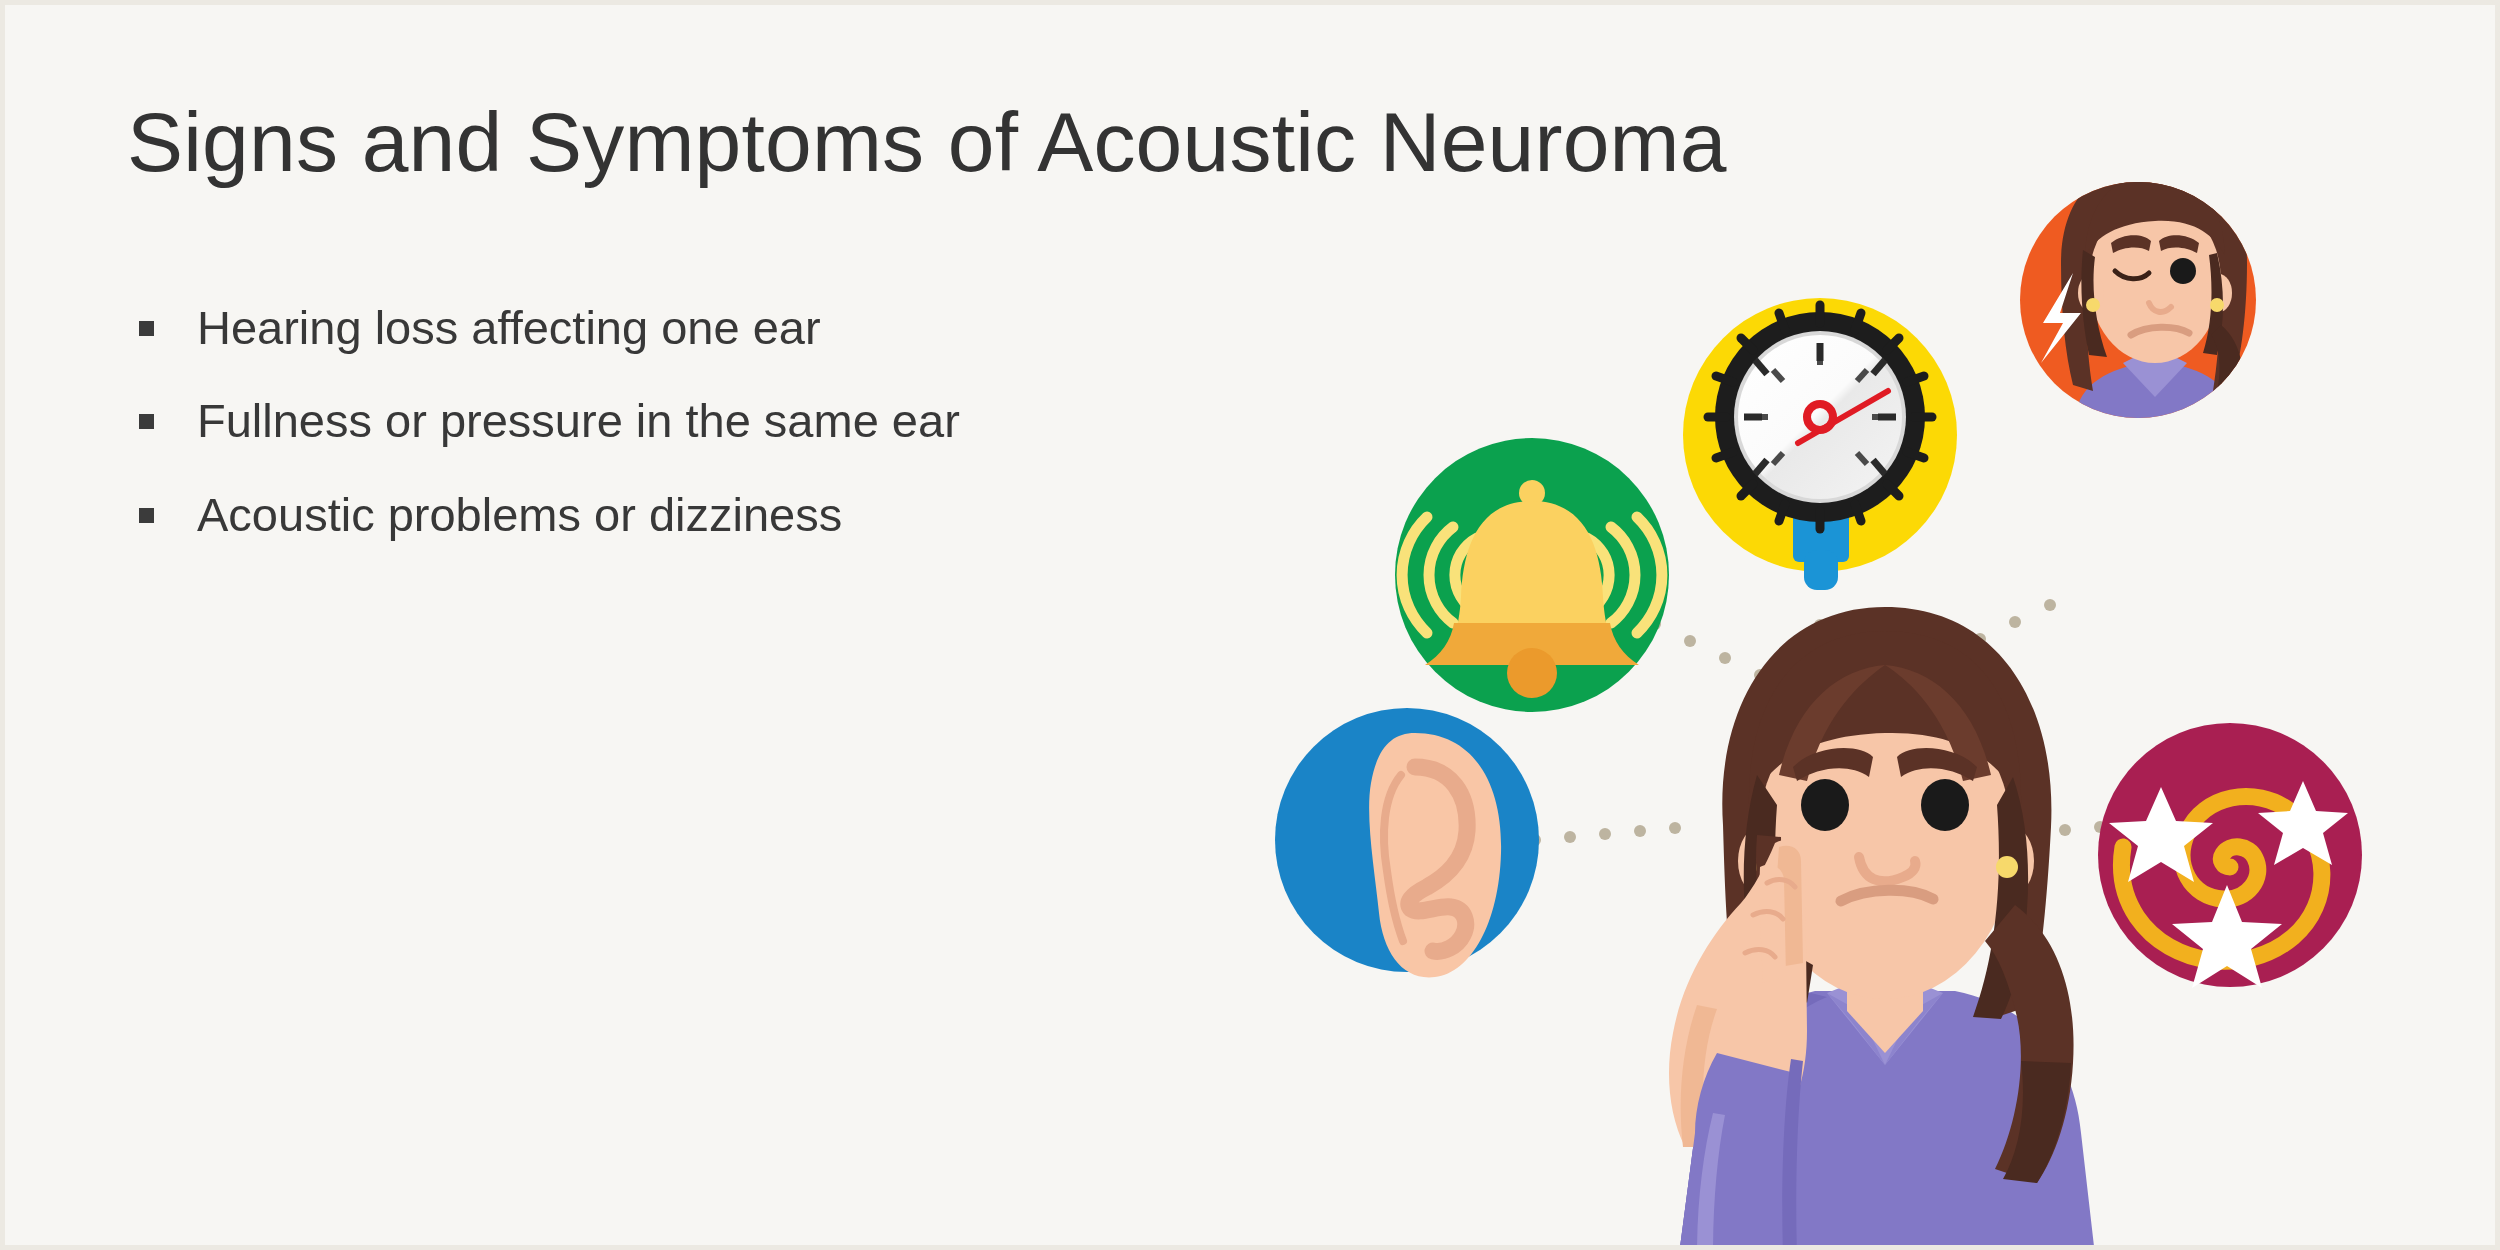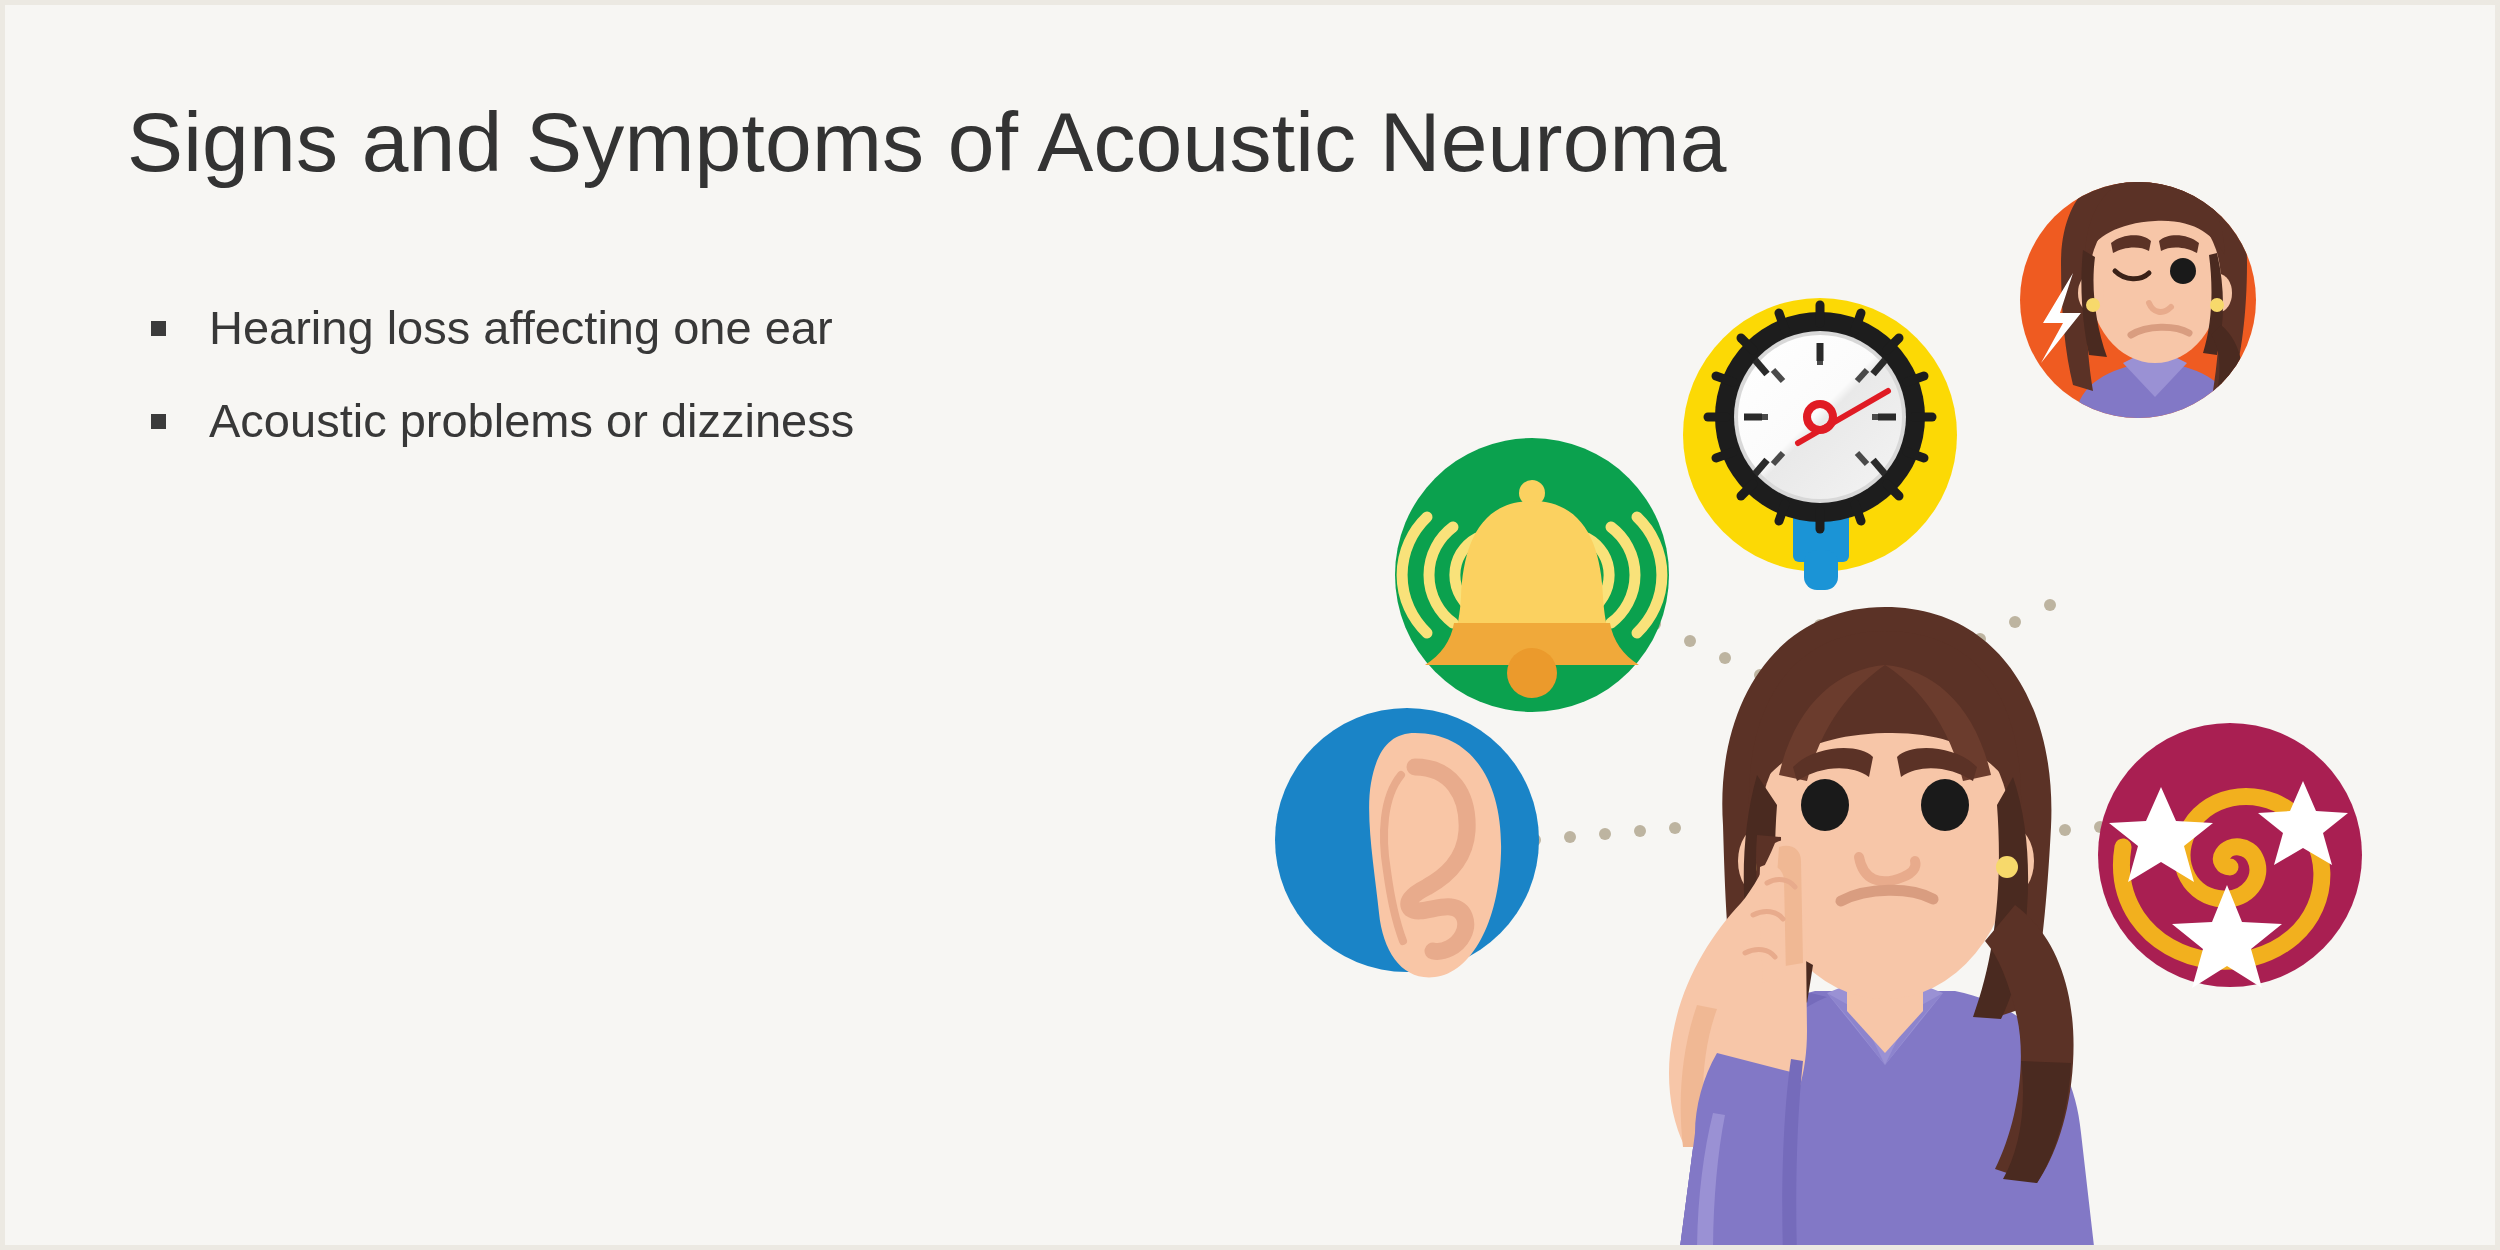--- a/index.html
+++ b/index.html
@@ -34,21 +34,21 @@
     font-size: 84px;
     font-weight: 400;
     color: #333333;
     letter-spacing: 0.2px;
     line-height: 1.0;
     margin: 0;
     white-space: nowrap;
   }
 
   .bullet-list {
-    margin: 16px;
+    margin: 4px;
     padding: 0;
     list-style: none;
     margin-top: 115px;
   }
 
   .bullet-item {
     position: relative;
     padding-left: 66px;
     font-size: 47px;
     color: #383838;
@@ -94,20 +94,24 @@
     <h1 class="page-title">Signs and Symptoms of Acoustic Neuroma</h1>
 
     <ul class="bullet-list">
 
       <li class="bullet-item">
         <span class="bullet-marker"></span>
         <span class="bullet-text">Hearing loss affecting one ear</span>
       </li>
 
 
+      <li class="bullet-item">
+        <span class="bullet-marker"></span>
+        <span class="bullet-text">Fullness or pressure in the same ear</span>
+      </li>
 
 
       <li class="bullet-item">
         <span class="bullet-marker"></span>
         <span class="bullet-text">Acoustic problems or dizziness</span>
       </li>
 
     </ul>
   </div>
 

